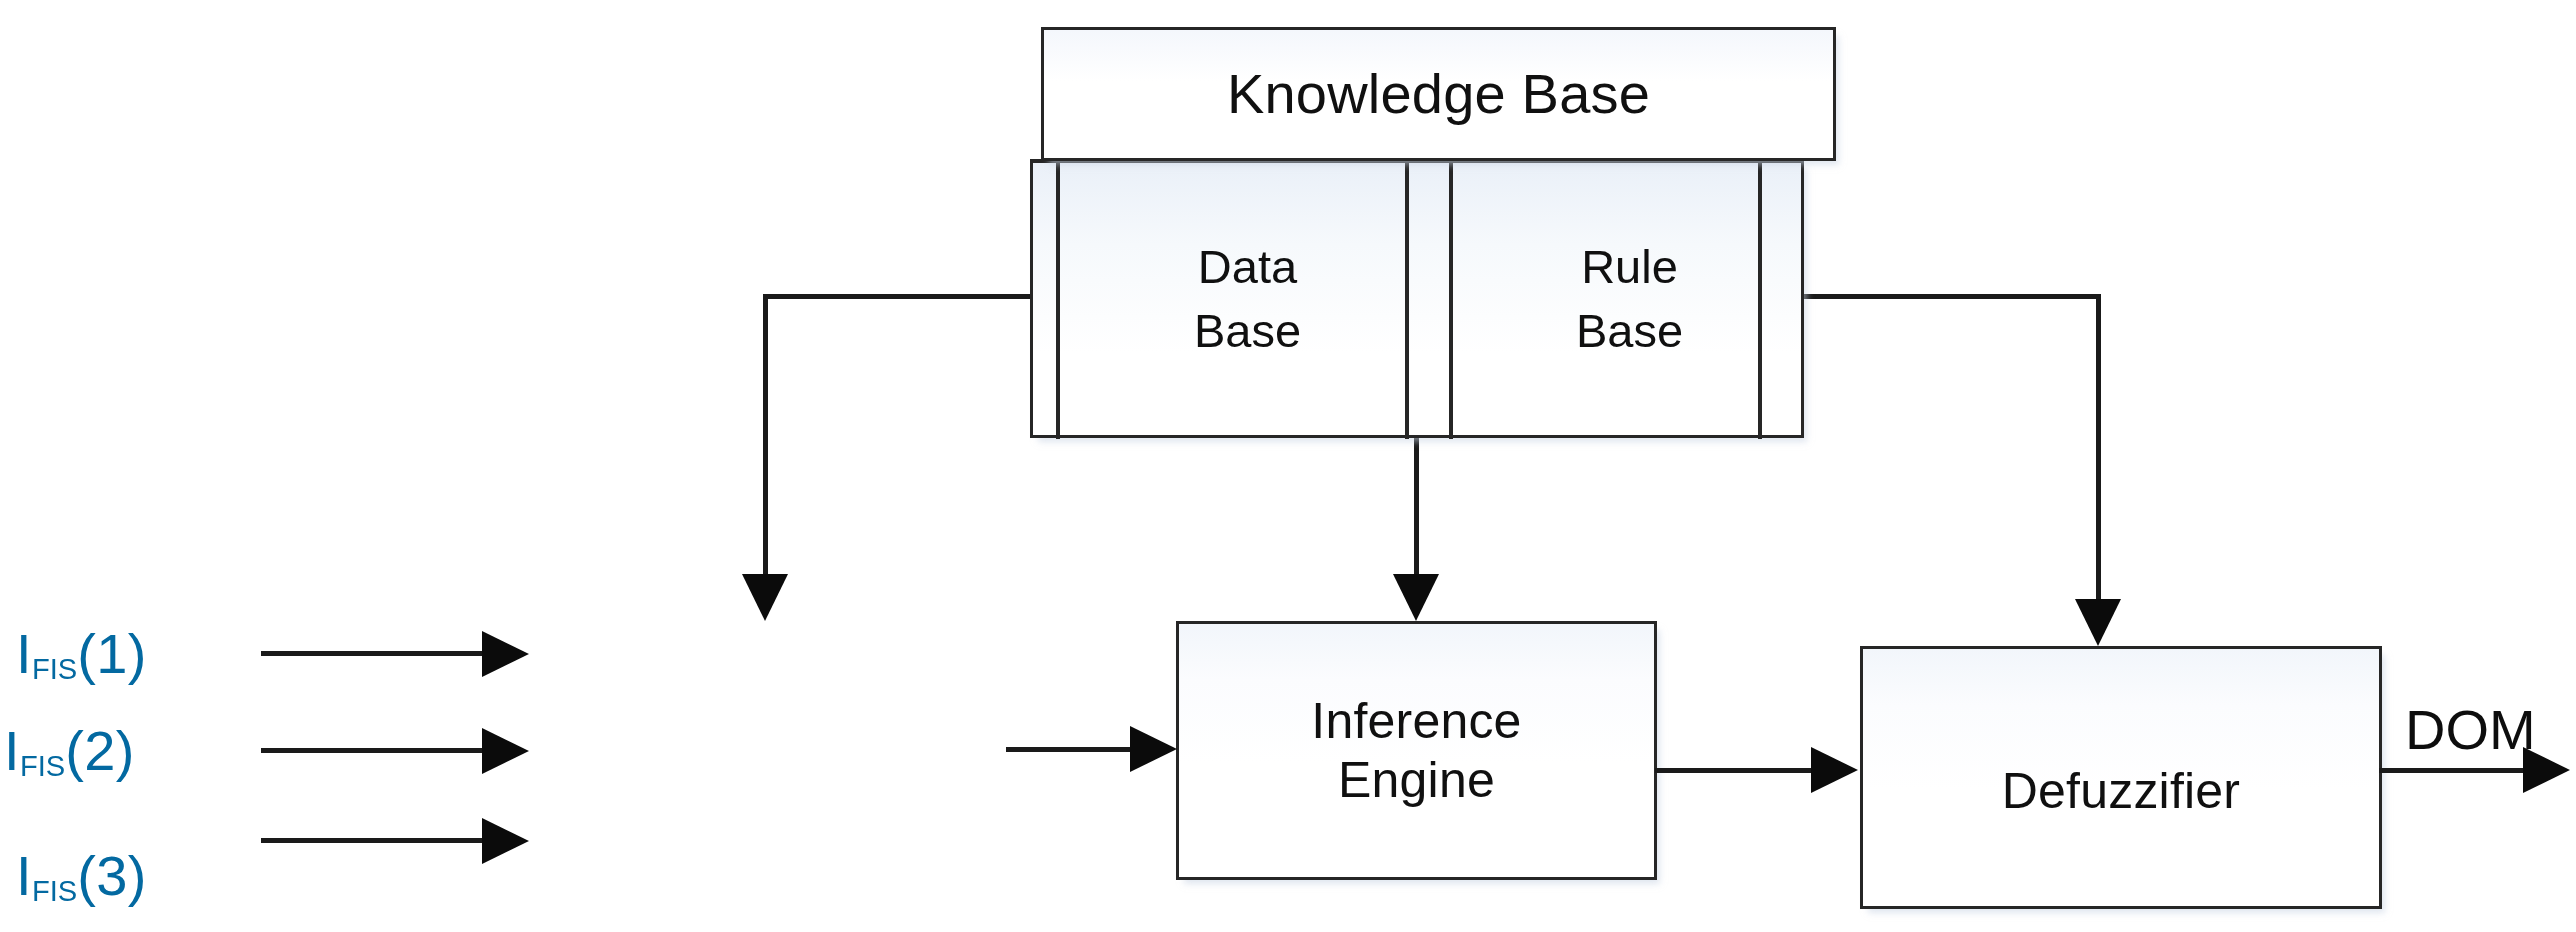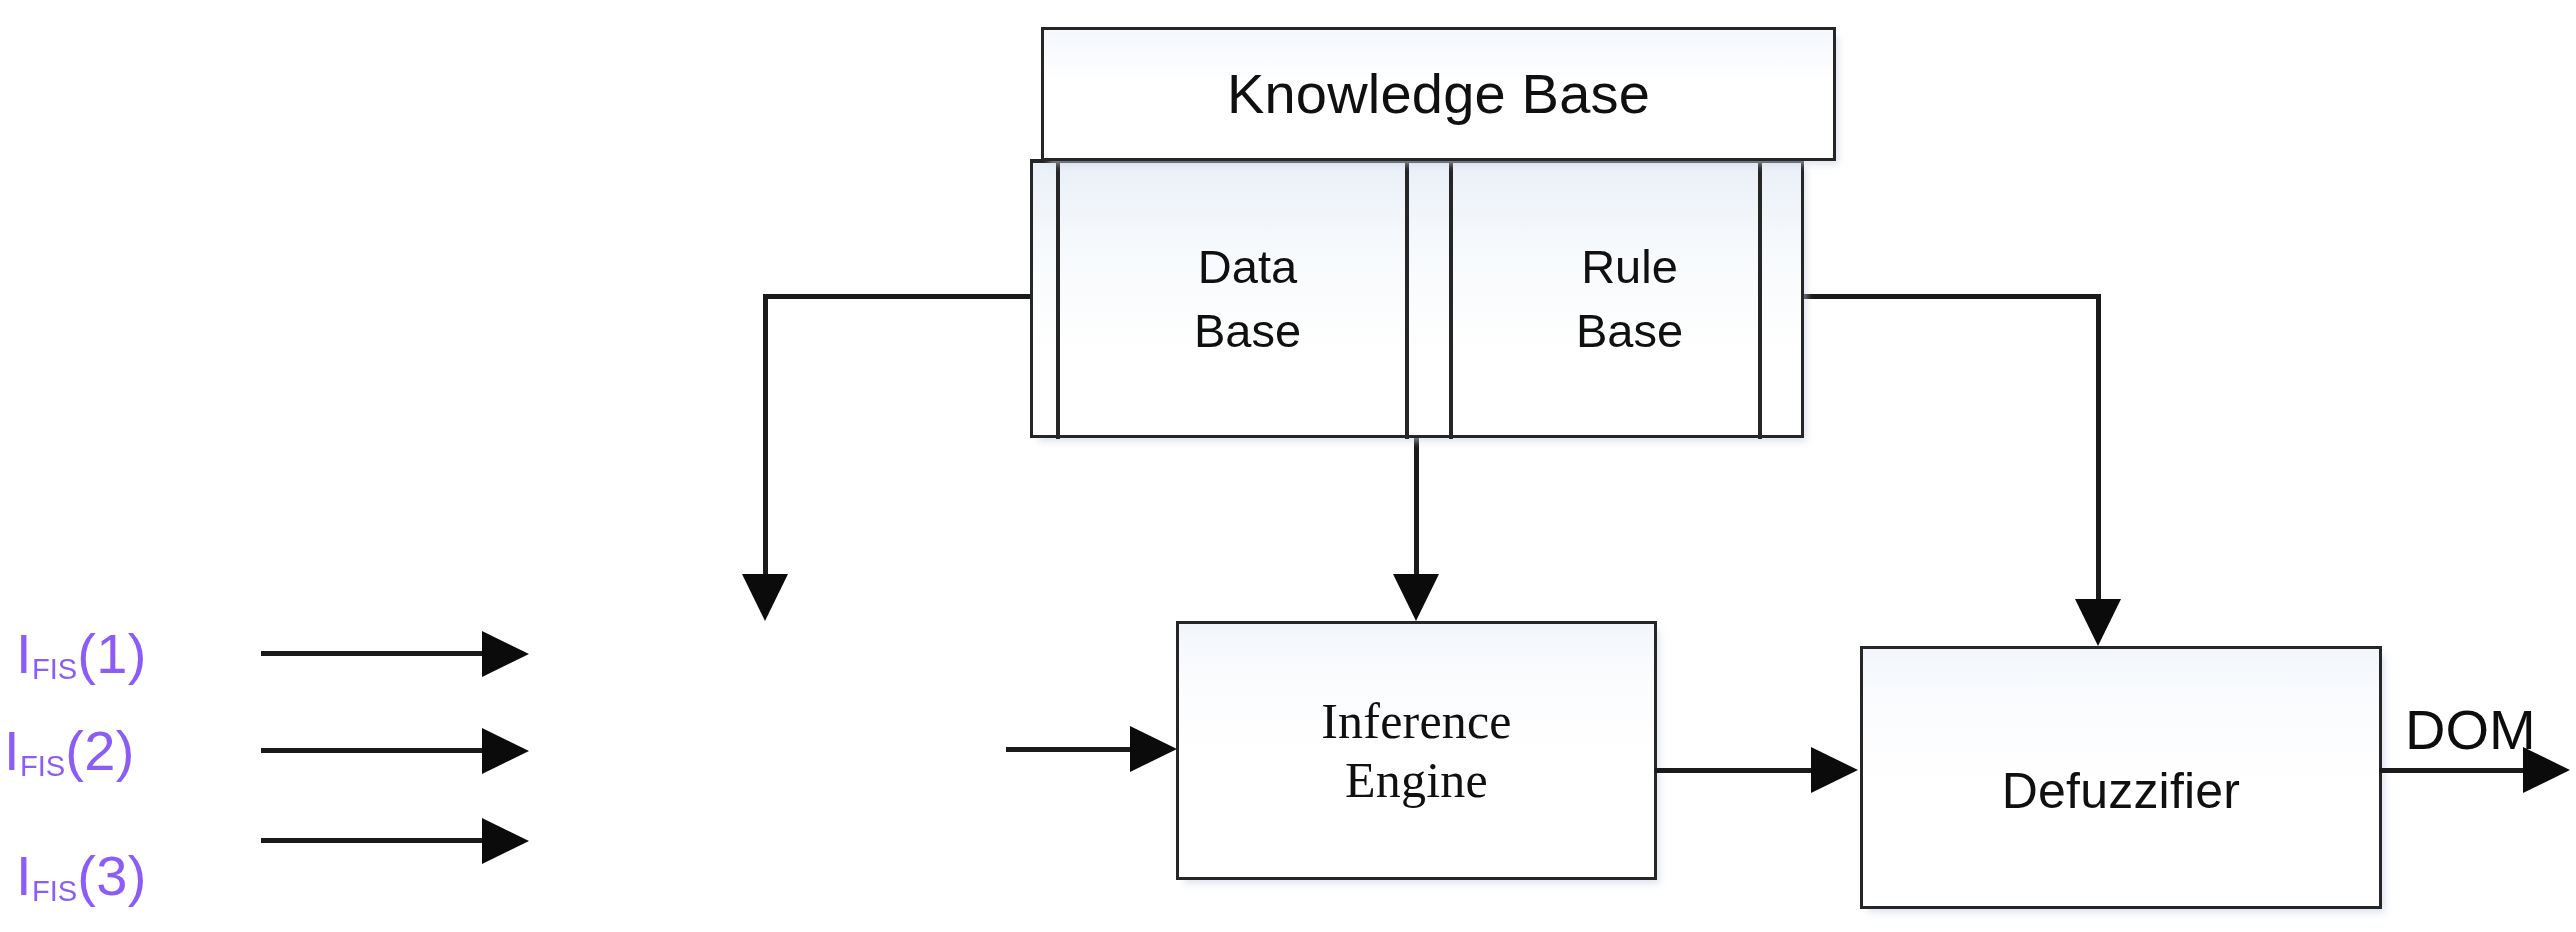--- a/index.html
+++ b/index.html
@@ -72,21 +72,21 @@
     line-height:1.35;
     color:#101010;
     white-space:pre-line;
     padding-left:15px;
   }
 
   
   #fuzzifier{left:529px; top:621px; width:480px; height:257px;}
   #fuzzifier .label{font-size:50px;}
 
-  #inference{left:1176px; top:621px; width:481px; height:259px;font-family:Liberation Serif, serif;}
+  #inference{left:1176px; top:621px; width:481px; height:259px;}
   #inference .label{font-size:50px;}
 
   #defuzzifier{left:1860px; top:646px; width:522px; height:263px;}
   #defuzzifier .label{font-size:50px;margin-top:28px;}
 
   
   .hline,.vline{
     position:absolute;
     background:#1a1a1a;
     z-index:2;
@@ -110,21 +110,21 @@
     border-left:47px solid #0b0b0b;
     z-index:2;
   }
 
   
   .io-label{
     position:absolute;
     font-size:56px;
     line-height:1;
     letter-spacing:0.4px;
-    color:#8b5cf6;
+    color:#0369a1;
     white-space:nowrap;
   }
   .io-label sub{
     font-size:.52em;
     vertical-align:baseline;
     position:relative;
     top:.22em;
     letter-spacing:0;
   }
   #dom-label{

